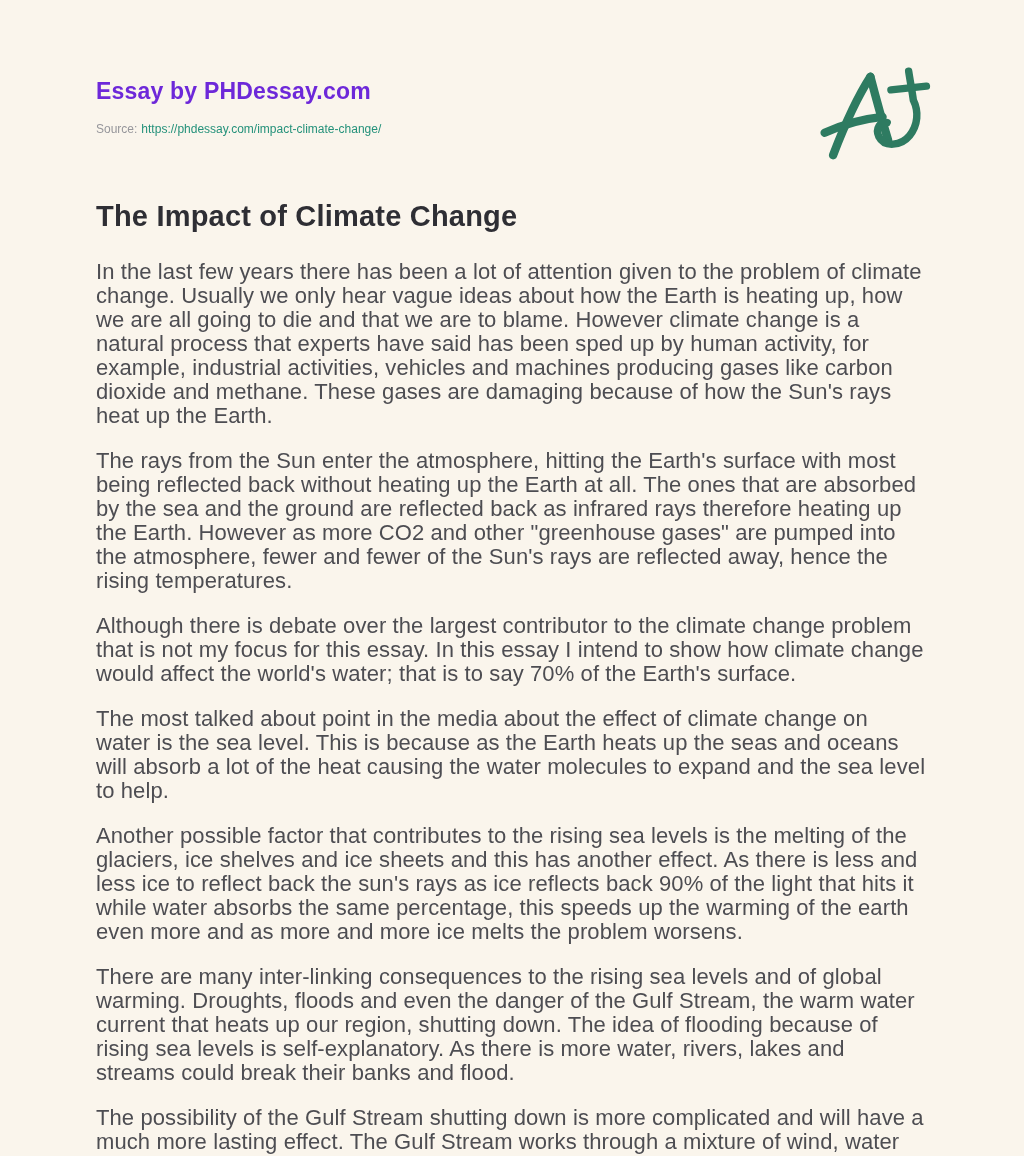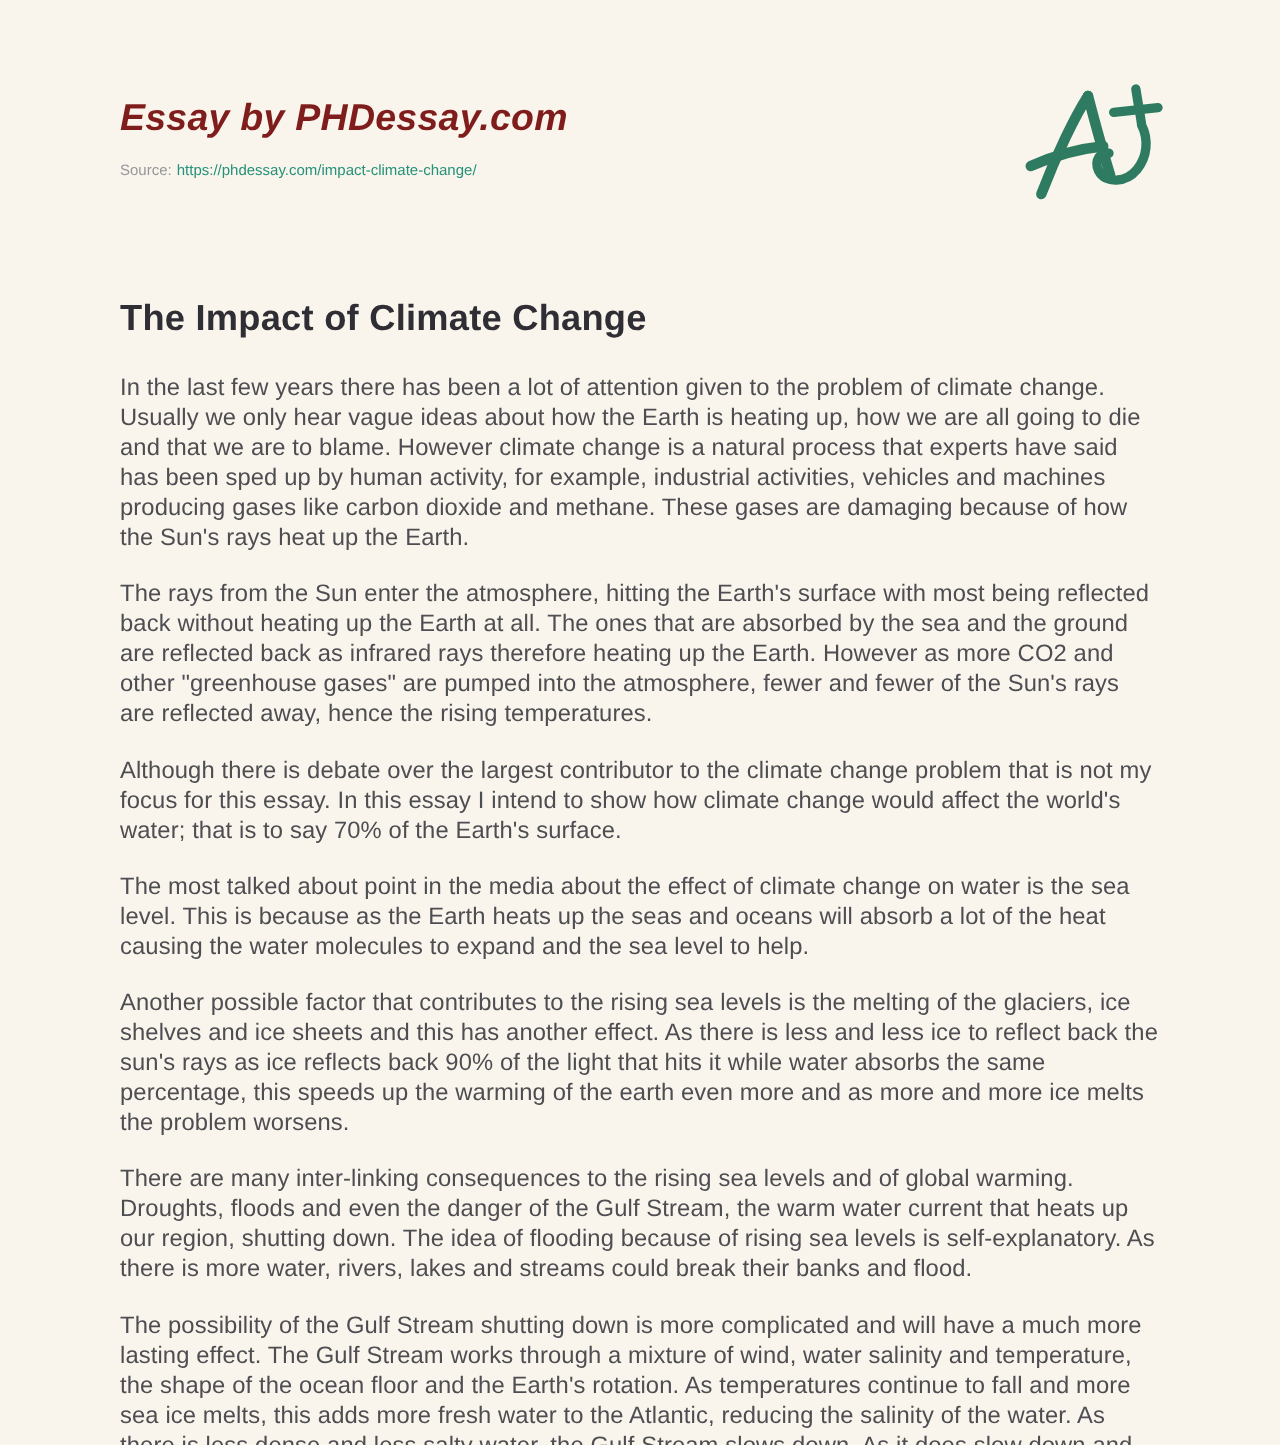--- a/index.html
+++ b/index.html
@@ -10,53 +10,52 @@
     background: #faf5ec;
     font-family: "Liberation Sans", "DejaVu Sans", sans-serif;
     position: relative;
   }
   .page {
     padding: 78px 96px 0 96px;
     position: relative;
   }
   .doc-header { position: relative; }
   .doc-header h1 {
-    font-size: 30px;
+    font-size: 23px;
     font-weight: 700;
-    color: #7f1d1d;
+    color: #6d28d9;
     letter-spacing: 0.2px;
-    font-style: italic;
   }
   .source-line {
     margin-top: 17px;
     font-size: 12px;
     color: #96969b;
   }
   .source-line a {
     color: #24917a;
     text-decoration: none;
     margin-left: 4px;
   }
   .logo {
     position: absolute;
     top: -14px;
     right: -4px;
     width: 112px;
     height: 104px;
   }
   .article-title {
-    margin-top: 96px;
+    margin-top: 64px;
     font-size: 29px;
     font-weight: 600;
     color: #2e2e34;
     letter-spacing: 0.2px;
   }
   .essay-body { margin-top: 27px; }
   .essay-body p {
-    font-size: 19px;
+    font-size: 22px;
     line-height: 24px;
     color: #4d4d52;
     margin-bottom: 21px;
     letter-spacing: 0.1px;
   }
 </style>
 </head>
 <body>
 
 <div class="page">

